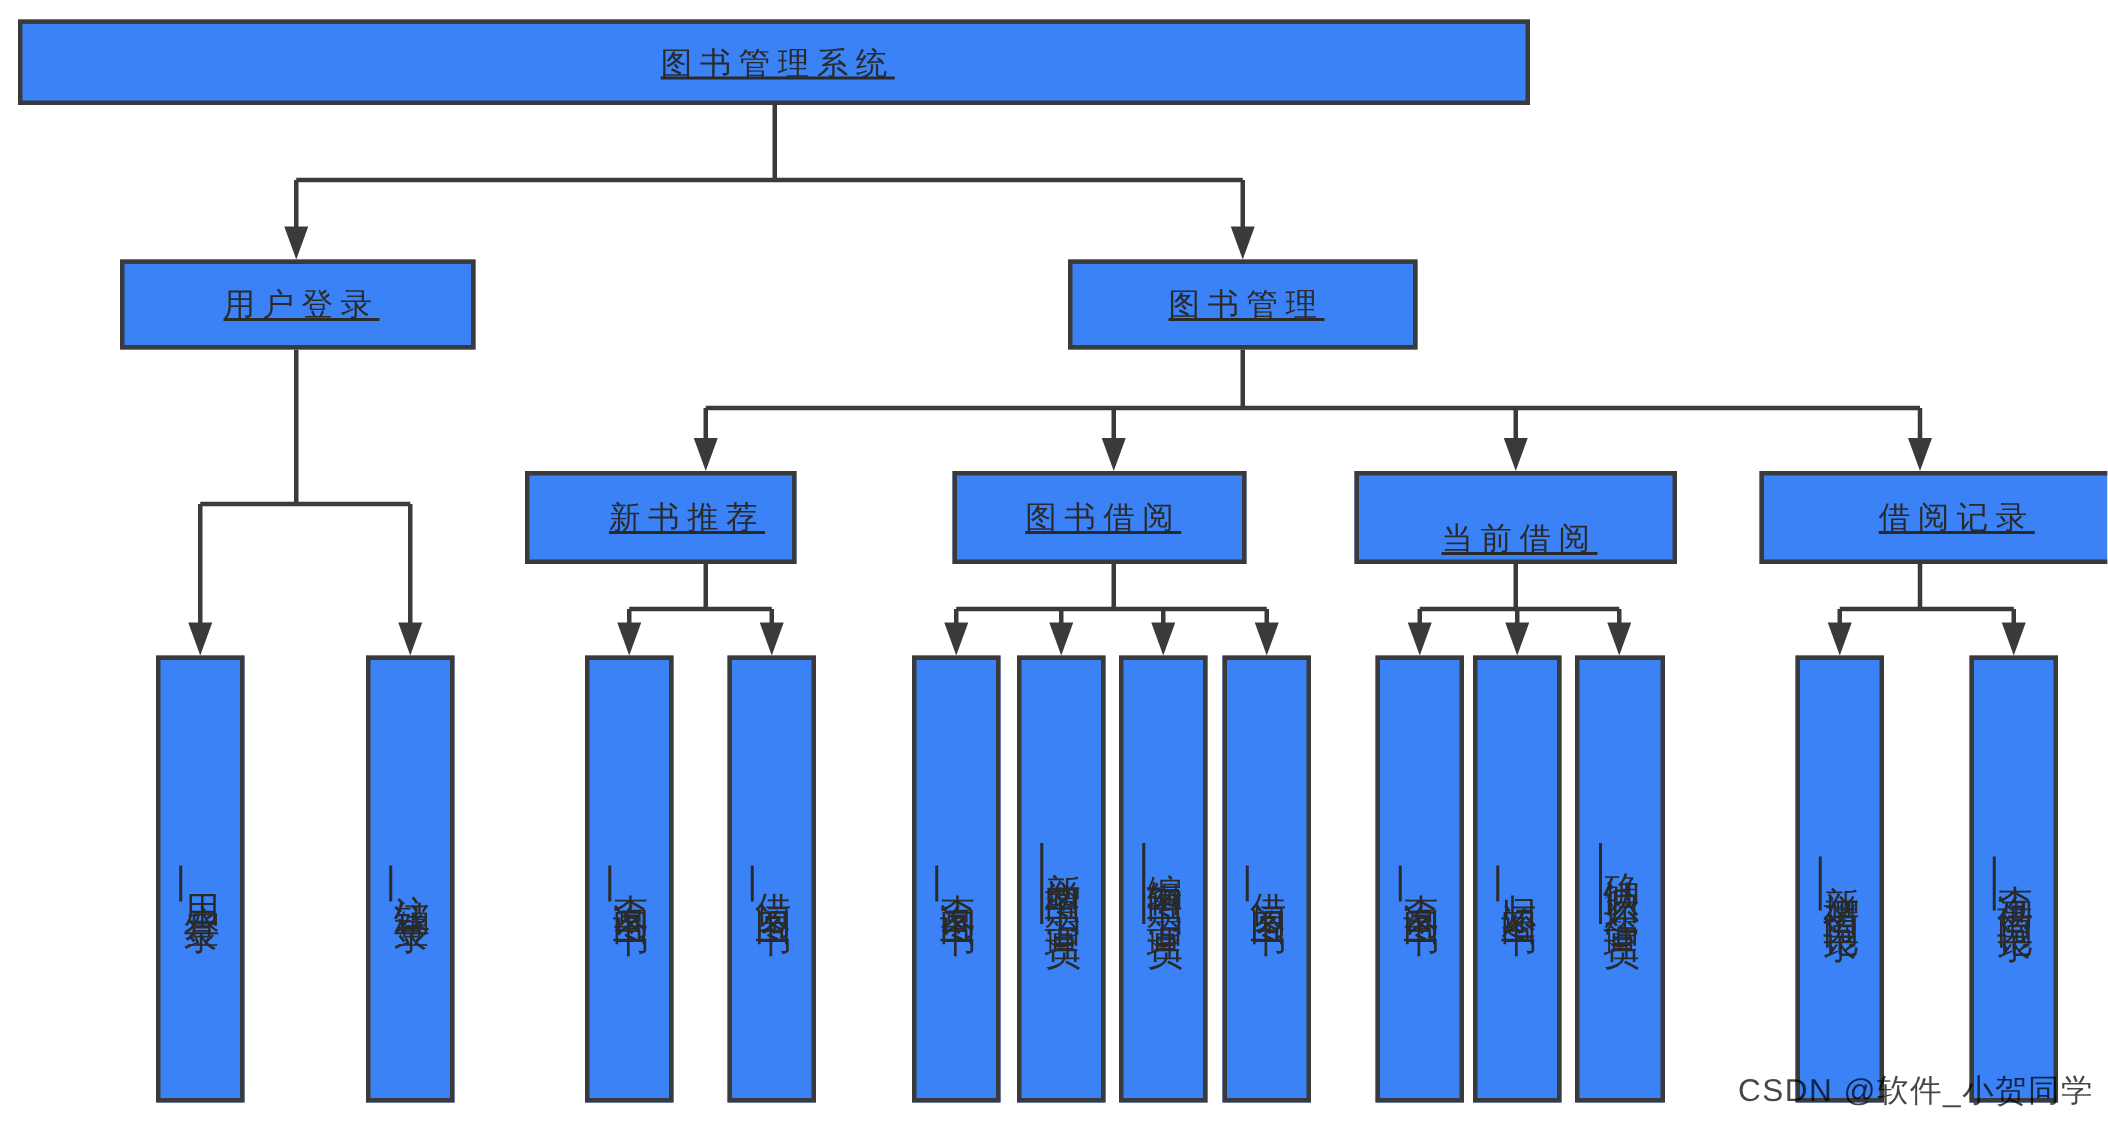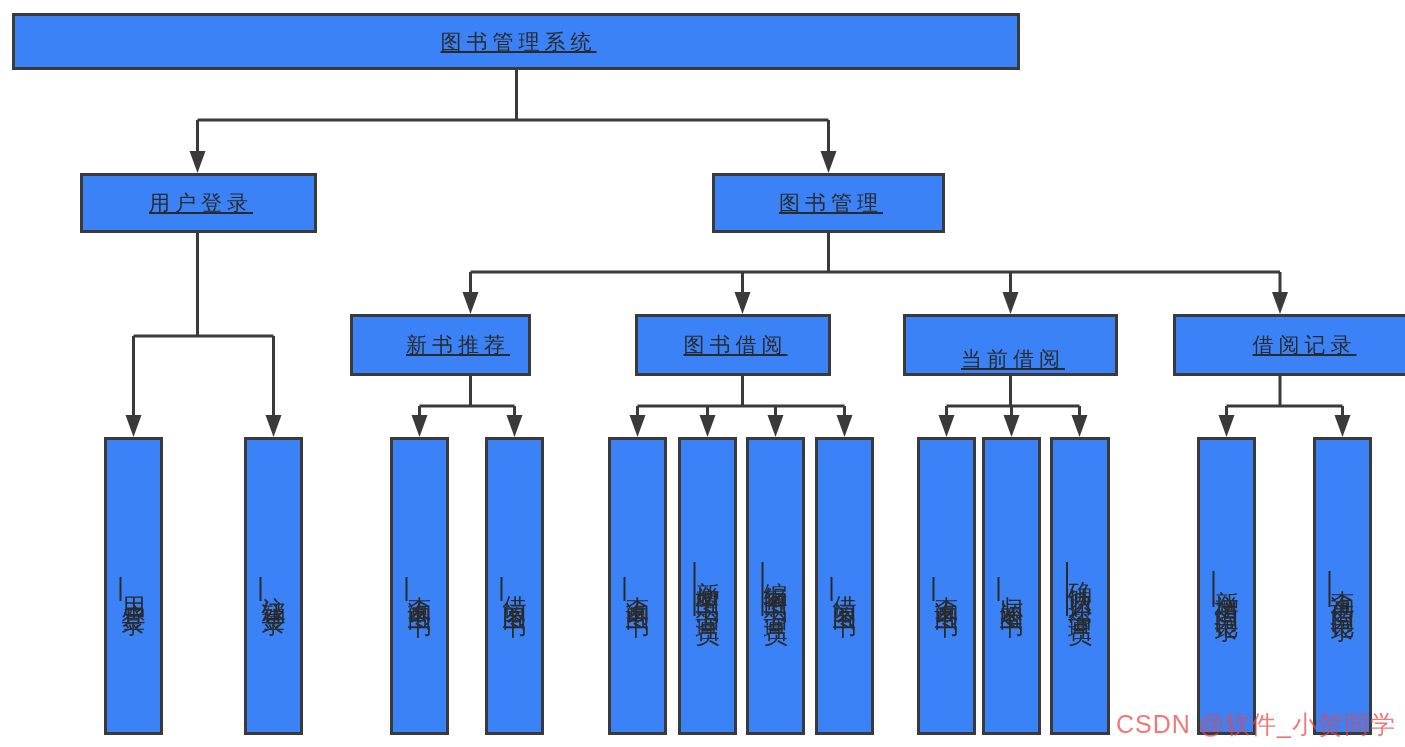--- a/index.html
+++ b/index.html
@@ -49,22 +49,22 @@
     font-size: 24px;
     letter-spacing: 6px;
     margin-bottom: -6px; 
     color: #2a2a2a;
     line-height: 1;
   }
   .watermark {
     position: absolute;
     right: 9px;
     bottom: 6px;
-    font-size: 25px;
-    color: #ef4444;
+    font-size: 21px;
+    color: #000000;
     opacity: 0.72;
     letter-spacing: 1px;
     white-space: nowrap;
     z-index: 5;
   }
 </style>
 </head>
 <body>
 
 <div id="canvas">

